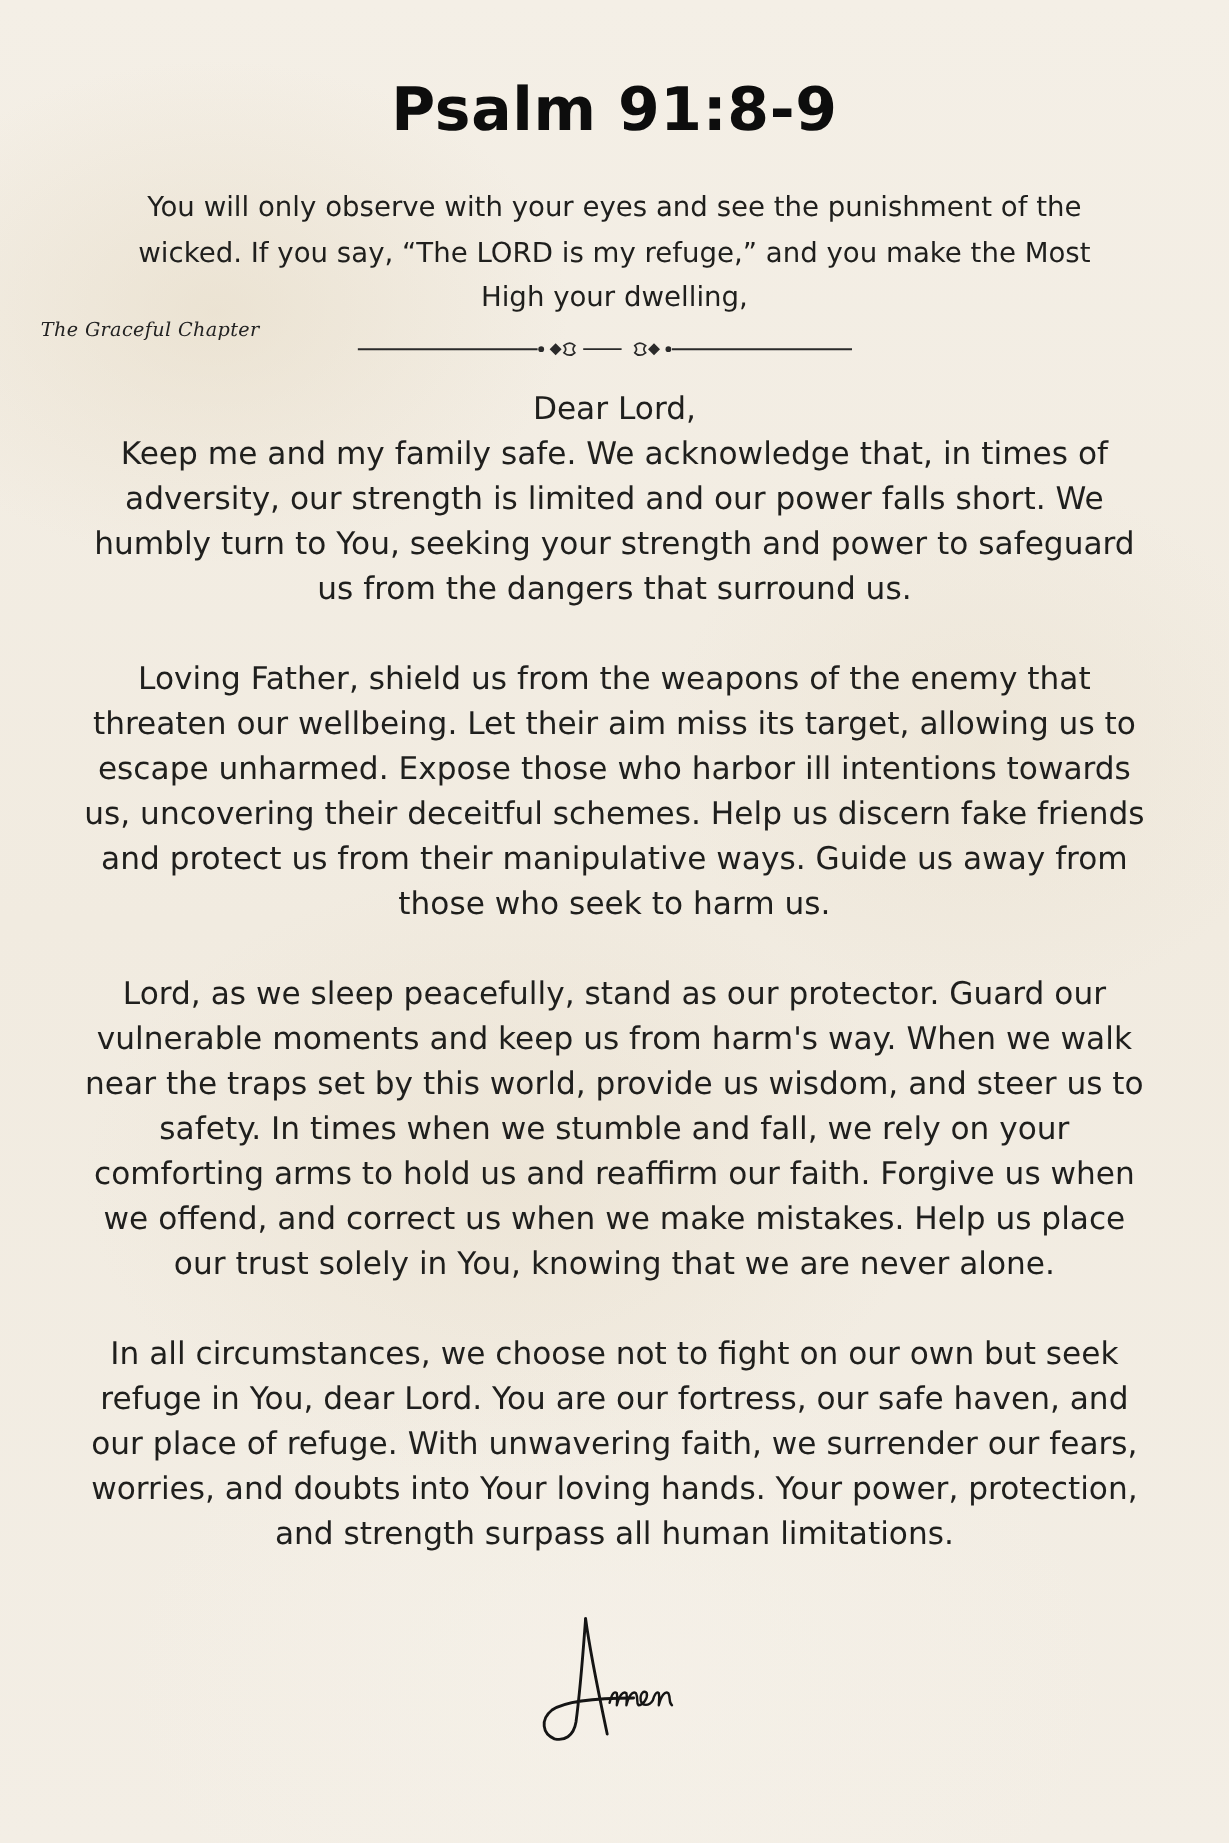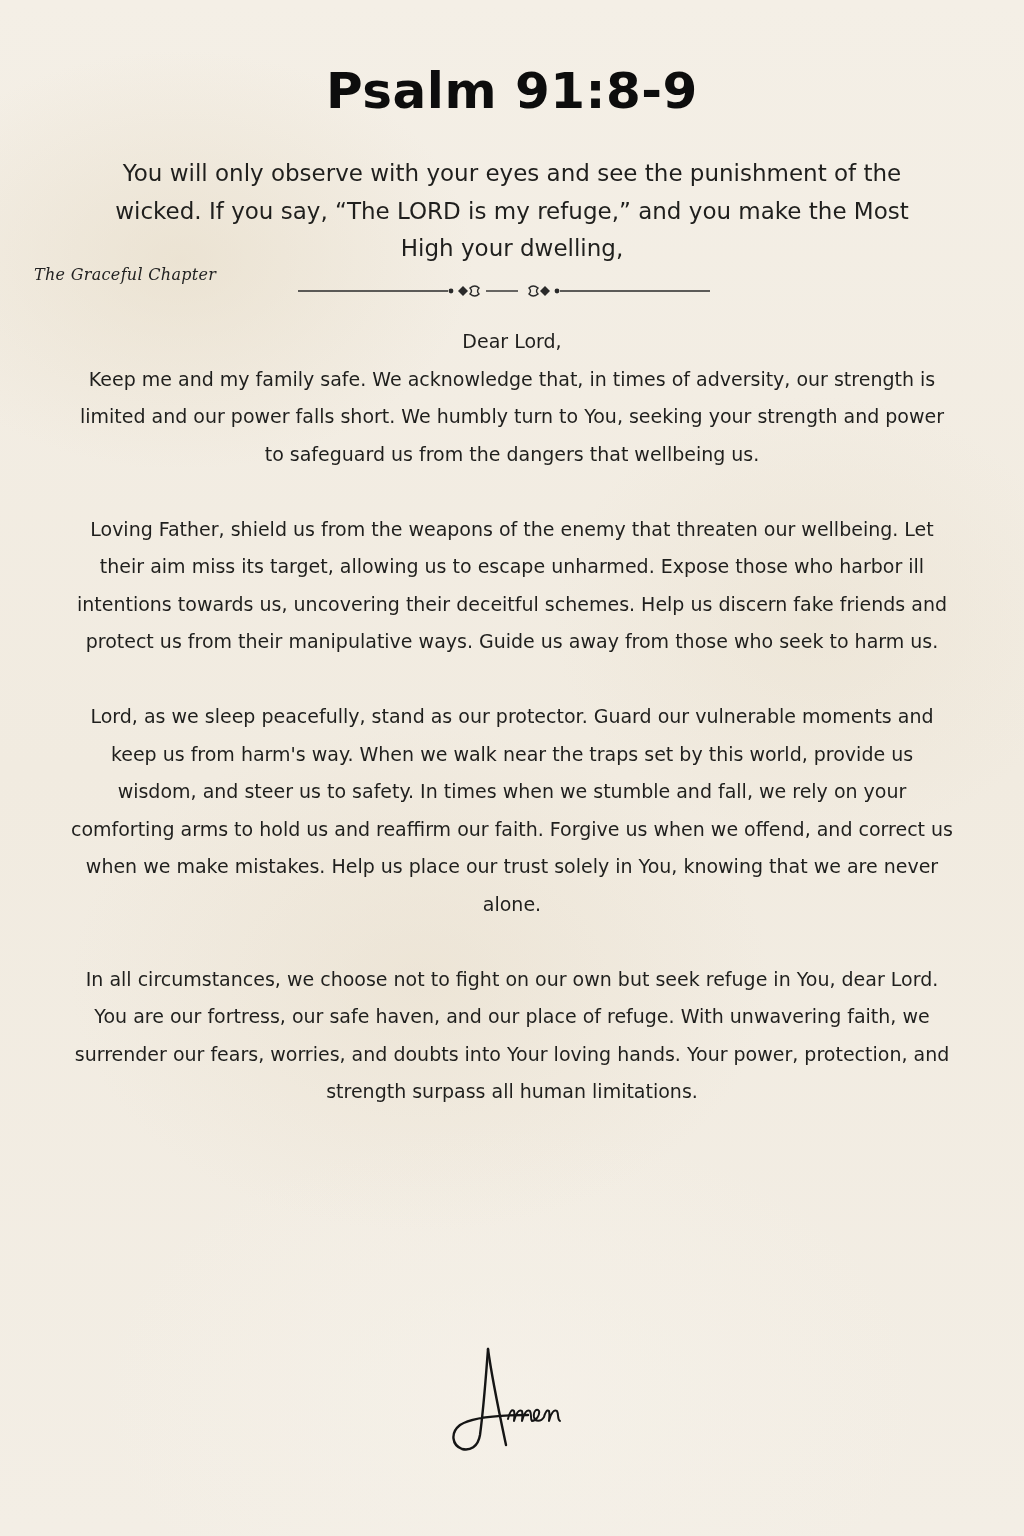--- a/index.html
+++ b/index.html
@@ -67,21 +67,21 @@
       width: 412px;
       height: 22px;
     }
     .prayer {
       position: absolute;
       left: 70px;
       width: 884px;
       top: 323px;
       text-align: center;
       font-family: "DejaVu Sans", sans-serif;
-      font-size: 19px;
+      font-size: 26px;
       line-height: 37.5px;
       color: #1f1f1d;
     }
     .prayer p {
       margin: 0 0 37.5px 0;
     }
     .amen {
       position: absolute;
       left: 448px;
       top: 1345px;
@@ -107,21 +107,21 @@
     <path d="M172 8 Q177 4 181 8 Q178 11 181 14 Q177 18 172 14 Q175 11 172 8 Z" fill="none" stroke="#2a2a2a" stroke-width="1.4"></path>
     <line x1="188" y1="11" x2="220" y2="11" stroke="#2a2a2a" stroke-width="1.4"></line>
     <path d="M240 8 Q235 4 231 8 Q234 11 231 14 Q235 18 240 14 Q237 11 240 8 Z" fill="none" stroke="#2a2a2a" stroke-width="1.4"></path>
     <path d="M242 11 L247 6 L252 11 L247 16 Z" fill="#2a2a2a"></path>
     <circle cx="259" cy="11" r="2.4" fill="#2a2a2a"></circle>
     <line x1="262" y1="11" x2="412" y2="11" stroke="#2a2a2a" stroke-width="1.6"></line>
   </svg>
 
   <div class="prayer">
     <div>Dear Lord,</div>
-    <p>Keep me and my family safe. We acknowledge that, in times of adversity, our strength is limited and our power falls short. We humbly turn to You, seeking your strength and power to safeguard us from the dangers that wellbeing us.</p>
+    <p>Keep me and my family safe. We acknowledge that, in times of adversity, our strength is limited and our power falls short. We humbly turn to You, seeking your strength and power to safeguard us from the dangers that surround us.</p>
     <p>Loving Father, shield us from the weapons of the enemy that threaten our wellbeing. Let their aim miss its target, allowing us to escape unharmed. Expose those who harbor ill intentions towards us, uncovering their deceitful schemes. Help us discern fake friends and protect us from their manipulative ways. Guide us away from those who seek to harm us.</p>
     <p>Lord, as we sleep peacefully, stand as our protector. Guard our vulnerable moments and keep us from harm's way. When we walk near the traps set by this world, provide us wisdom, and steer us to safety. In times when we stumble and fall, we rely on your comforting arms to hold us and reaffirm our faith. Forgive us when we offend, and correct us when we make mistakes. Help us place our trust solely in You, knowing that we are never alone.</p>
     <p>In all circumstances, we choose not to fight on our own but seek refuge in You, dear Lord. You are our fortress, our safe haven, and our place of refuge. With unwavering faith, we surrender our fears, worries, and doubts into Your loving hands. Your power, protection, and strength surpass all human limitations.</p>
   </div>
 
   <svg class="amen" viewBox="0 0 150 110" xmlns="http://www.w3.org/2000/svg">
     <title>Amen</title>
 
     <path d="M40 4 C38 30 36 60 32 90 C30 102 22 106 14 104 C4 100 2 88 12 80 C24 72 50 70 80 70" fill="none" stroke="#151515" stroke-width="2.4" stroke-linecap="round"></path>
     <path d="M40 4 C44 34 50 62 58 100" fill="none" stroke="#151515" stroke-width="2.4" stroke-linecap="round"></path>

